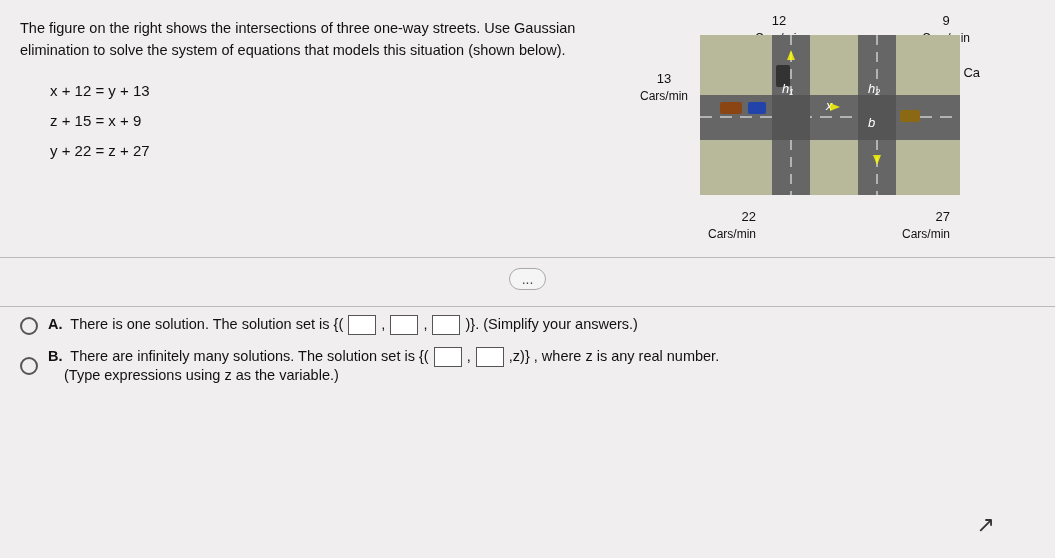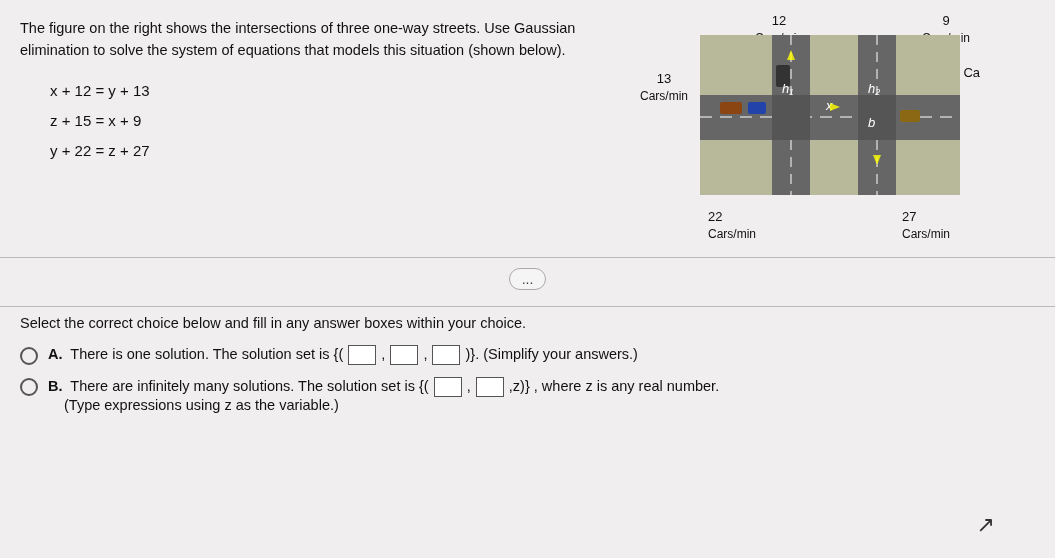--- a/index.html
+++ b/index.html
@@ -240,59 +240,58 @@
         <text x="168" y="58" font-size="13" font-style="italic" fill="white" font-family="Arial">h₂</text>
         <text x="168" y="92" font-size="13" font-style="italic" fill="white" font-family="Arial">b</text>
 
         <polygon points="91,15 87,25 95,25" fill="#ffff00" opacity="0.8"></polygon>
 
         <polygon points="140,72 130,68 130,76" fill="#ffff00" opacity="0.8"></polygon>
 
         <polygon points="177,130 173,120 181,120" fill="#ffff00" opacity="0.8"></polygon>
       </svg>
 
-      <div class="diagram-label" style="bottom:0px; left:68px; text-align:left;">
+      <div class="diagram-label" style="bottom:0px; left:68px; text-align:right;">
         <span style="font-size:13px;">22</span><br>
         <span style="font-size:12px;">Cars/min</span>
       </div>
-      <div class="diagram-label" style="bottom:0px; right:30px; text-align:left;">
+      <div class="diagram-label" style="bottom:0px; right:30px; text-align:right;">
         <span style="font-size:13px;">27</span><br>
         <span style="font-size:12px;">Cars/min</span>
       </div>
 
     </div>
   </div>
 
   <div class="divider"></div>
 
   <div class="dots-row">
     <button class="dots-btn">...</button>
   </div>
 
   <div class="divider"></div>
 
   <div class="answer-section">
 
-    <p class="select-instruction">Select the correct choice below and fill in any answer boxes within your choice.</p>
 
     <div class="choice-row">
       <div class="radio-circle"></div>
       <div>
         <span class="choice-label">A.</span>
         <span>There is one solution. The solution set is {(</span>
         <span class="answer-box"></span>
         <span>,</span>
         <span class="answer-box"></span>
         <span>,</span>
         <span class="answer-box"></span>
         <span>)}. (Simplify your answers.)</span>
       </div>
     </div>
 
-    <div class="choice-row" style="align-items:flex-start;">
+    <div class="choice-row" style="align-items:center;">
       <div class="radio-circle"></div>
       <div class="choice-b-content">
         <div>
           <span class="choice-label">B.</span>
           <span>There are infinitely many solutions. The solution set is {(</span>
           <span class="answer-box"></span>
           <span>,</span>
           <span class="answer-box"></span>
           <span>,z)}</span>
           <span>, where z is any real number.</span>

